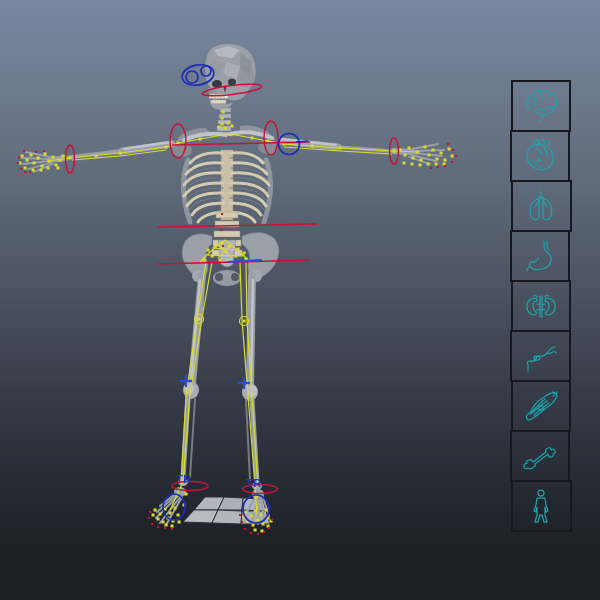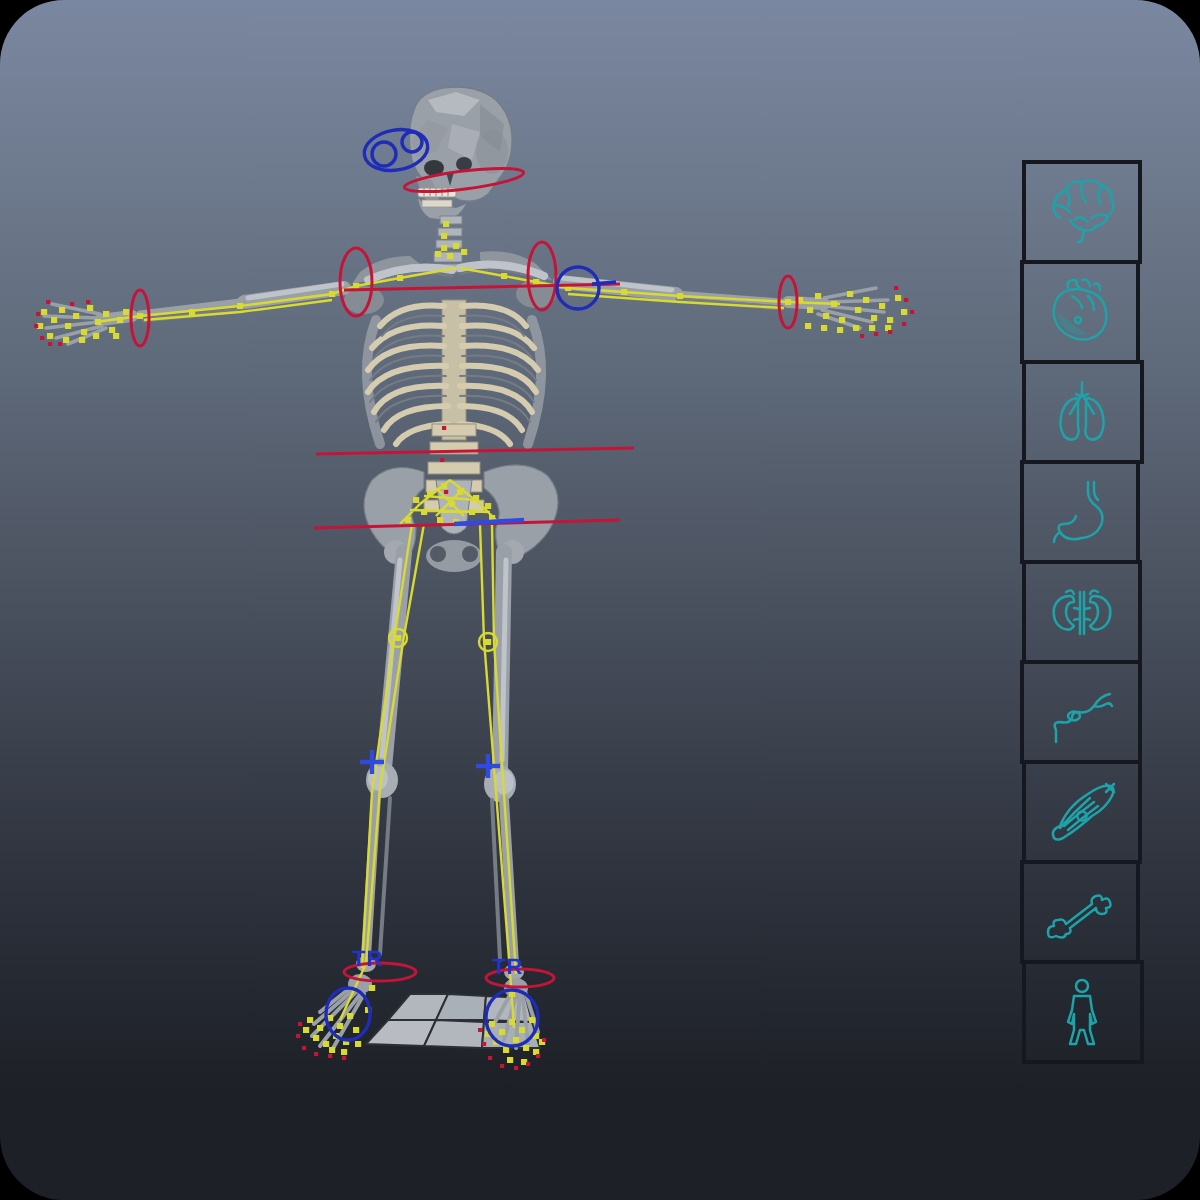--- a/index.html
+++ b/index.html
@@ -1,20 +1,20 @@
 <!DOCTYPE html>
 <html style="--bg-top: #7a87a0; --bg-bottom: #1d2026; --rig-yellow: #d9da2f; --rig-red: #c41539; --rig-blue: #1f2cb8; --select-blue: #2f49e1; --label-blue: #2233cc; --bone-gray: #9aa0a8; --bone-light: #bfc4ca; --bone-dark: #767c85; --bone-cream: #d5ccb0; --ground-tile: #b2b6bd; --panel-border: #15181e; --icon-teal: #1da3a8;"><head>
 <meta charset="utf-8">
 <style>
   html,body{margin:0;padding:0;width:600px;height:600px;overflow:hidden;background:#000;}
   #stage{position:relative;width:600px;height:600px;
     font-family:"Liberation Sans",sans-serif;
     background:linear-gradient(180deg,
       var(--bg-top) 0%, #6b7789 18%, #5d6878 32%, #4c5361 48%,
-      #3b414d 62%, #2e333d 73%, #252932 82%, var(--bg-bottom) 91%, var(--bg-bottom) 100%);border-radius:32px;}
+      #3b414d 62%, #2e333d 73%, #252932 82%, var(--bg-bottom) 91%, var(--bg-bottom) 100%);}
   #scene{position:absolute;left:0;top:0;}
 
   
   .bone{fill:var(--bone-gray);stroke:var(--bone-dark);stroke-width:.6;}
   .boneS{stroke:var(--bone-gray);fill:none;stroke-linecap:round;}
   .boneHi{stroke:var(--bone-light);fill:none;stroke-linecap:round;}
   .boneDk{stroke:var(--bone-dark);fill:none;stroke-linecap:round;}
   .cream{stroke:var(--bone-cream);fill:none;stroke-linecap:round;}
   .creamF{fill:var(--bone-cream);stroke:#968f7c;stroke-width:.5;}
   .yl{stroke:var(--rig-yellow);fill:none;stroke-width:1.2;}

